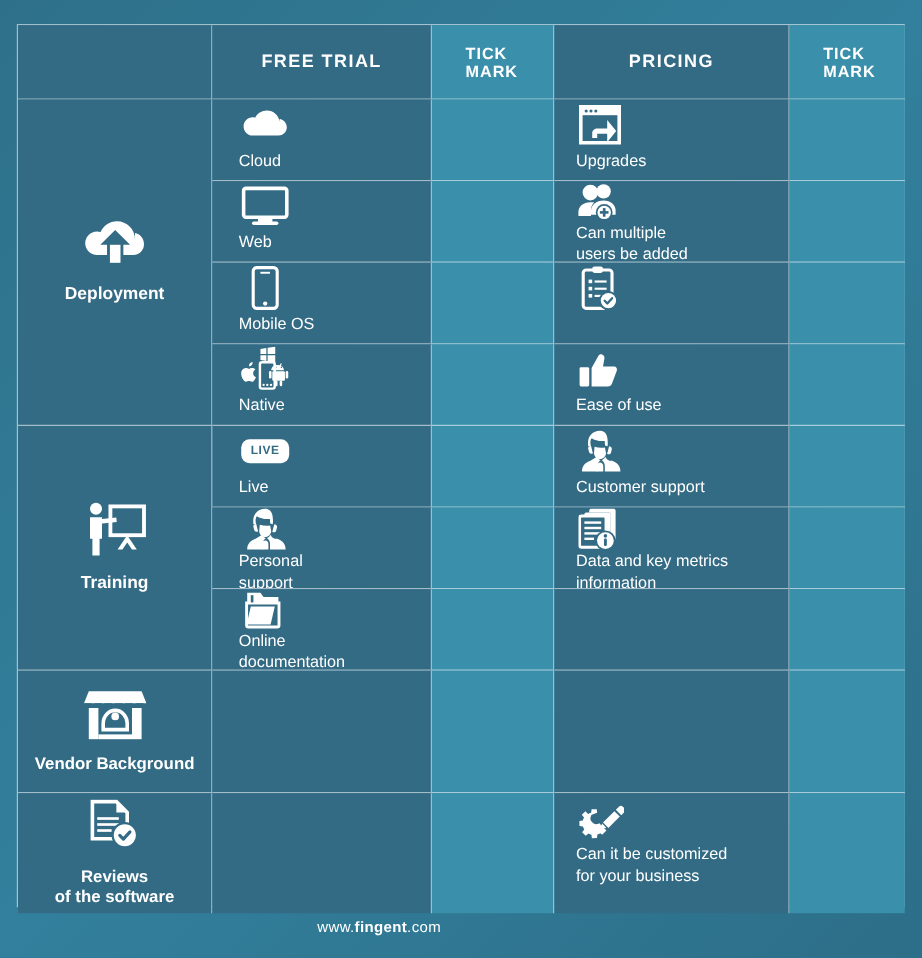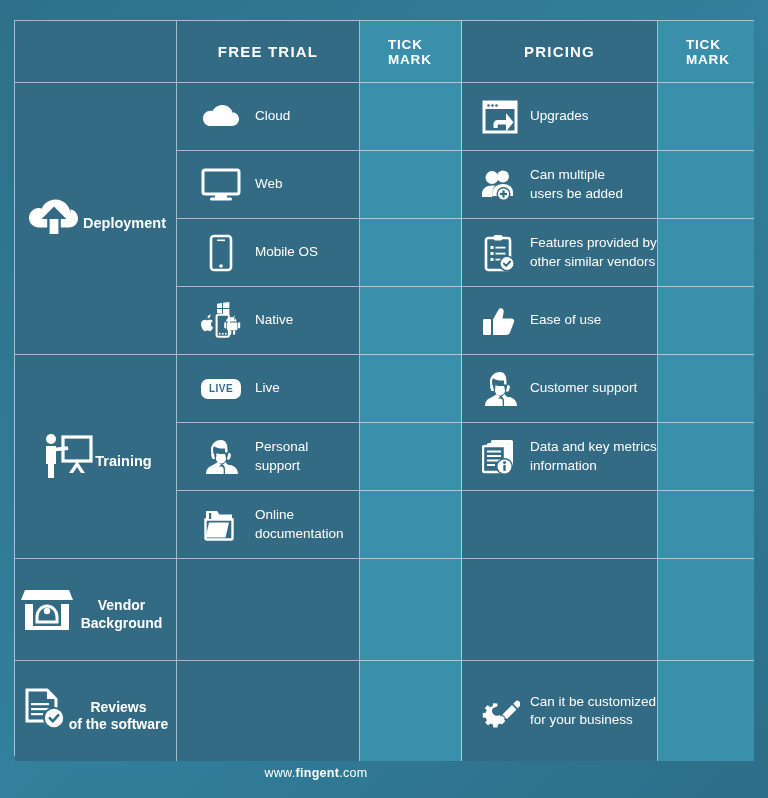--- a/index.html
+++ b/index.html
@@ -42,36 +42,37 @@
     display: flex; align-items: center; justify-content: center;
     color: #ffffff;
     font-weight: bold;
     font-size: 15px;
     letter-spacing: 1.2px;
   }
   .hdr.small { font-size: 13.5px; letter-spacing: 0.8px; }
 
   
   .cat {
-    display: flex; flex-direction: row;
+    display: flex; flex-direction: column;
     align-items: center; justify-content: center;
     color: #fff; text-align: center;
     padding: 6px;
   }
   .cat .cat-label {
     font-weight: bold; font-size: 14.5px; line-height: 1.25;
     margin-top: 10px;
   }
   .cat .cat-label.sm { font-size: 14px; }
 
   
   .feat {
-    display: flex; align-items: center;
+    display: flex; align-items: flex-start;
     padding-left: 22px;
     color: #fff;
+    flex-direction: column;
   }
   .feat .ico {
     width: 44px; min-width: 44px; height: 42px;
     display: flex; align-items: center; justify-content: center;
     margin-right: 12px;
   }
   .feat .txt { font-size: 13.5px; line-height: 1.35; }
   .feat.pricing { padding-left: 18px; }
   .feat.pricing .ico { width: 40px; min-width: 40px; margin-right: 10px; }
 
@@ -191,23 +192,20 @@
         <rect x="7.5" y="12" width="3" height="3"></rect>
         <rect x="12.5" y="12.7" width="10" height="1.8"></rect>
         <rect x="7.5" y="18" width="3" height="3"></rect>
         <rect x="12.5" y="18.7" width="10" height="1.8"></rect>
         <rect x="7.5" y="24" width="3" height="3"></rect>
         <rect x="12.5" y="24.7" width="10" height="1.8"></rect>
         <circle cx="24" cy="29.5" r="8" fill="#336b85"></circle>
         <circle cx="24" cy="29.5" r="6.4"></circle>
         <path d="M20.9 29.6l2.2 2.3 4-4.4" fill="none" stroke="#336b85" stroke-width="1.9" stroke-linecap="round" stroke-linejoin="round"></path>
       </svg>
-    </span>
-    <span class="txt">
-      <span>Features provided by</span><br><span>other similar vendors</span>
     </span>
   </div>
   <div class="cell tick lastcol"></div>
 
   <div class="cell dark feat">
     <span class="ico">
       <svg width="50" height="42" viewBox="0 0 50 42">
 
         <path d="M20.5 1.5l5.6-.9v5.6h-5.6zM27.3 .4l7.2-1.1v6.9h-7.2zM20.5 7.3h5.6v5.5l-5.6-.8zM27.3 7.3h7.2v6.7l-7.2-1z"></path>
 

